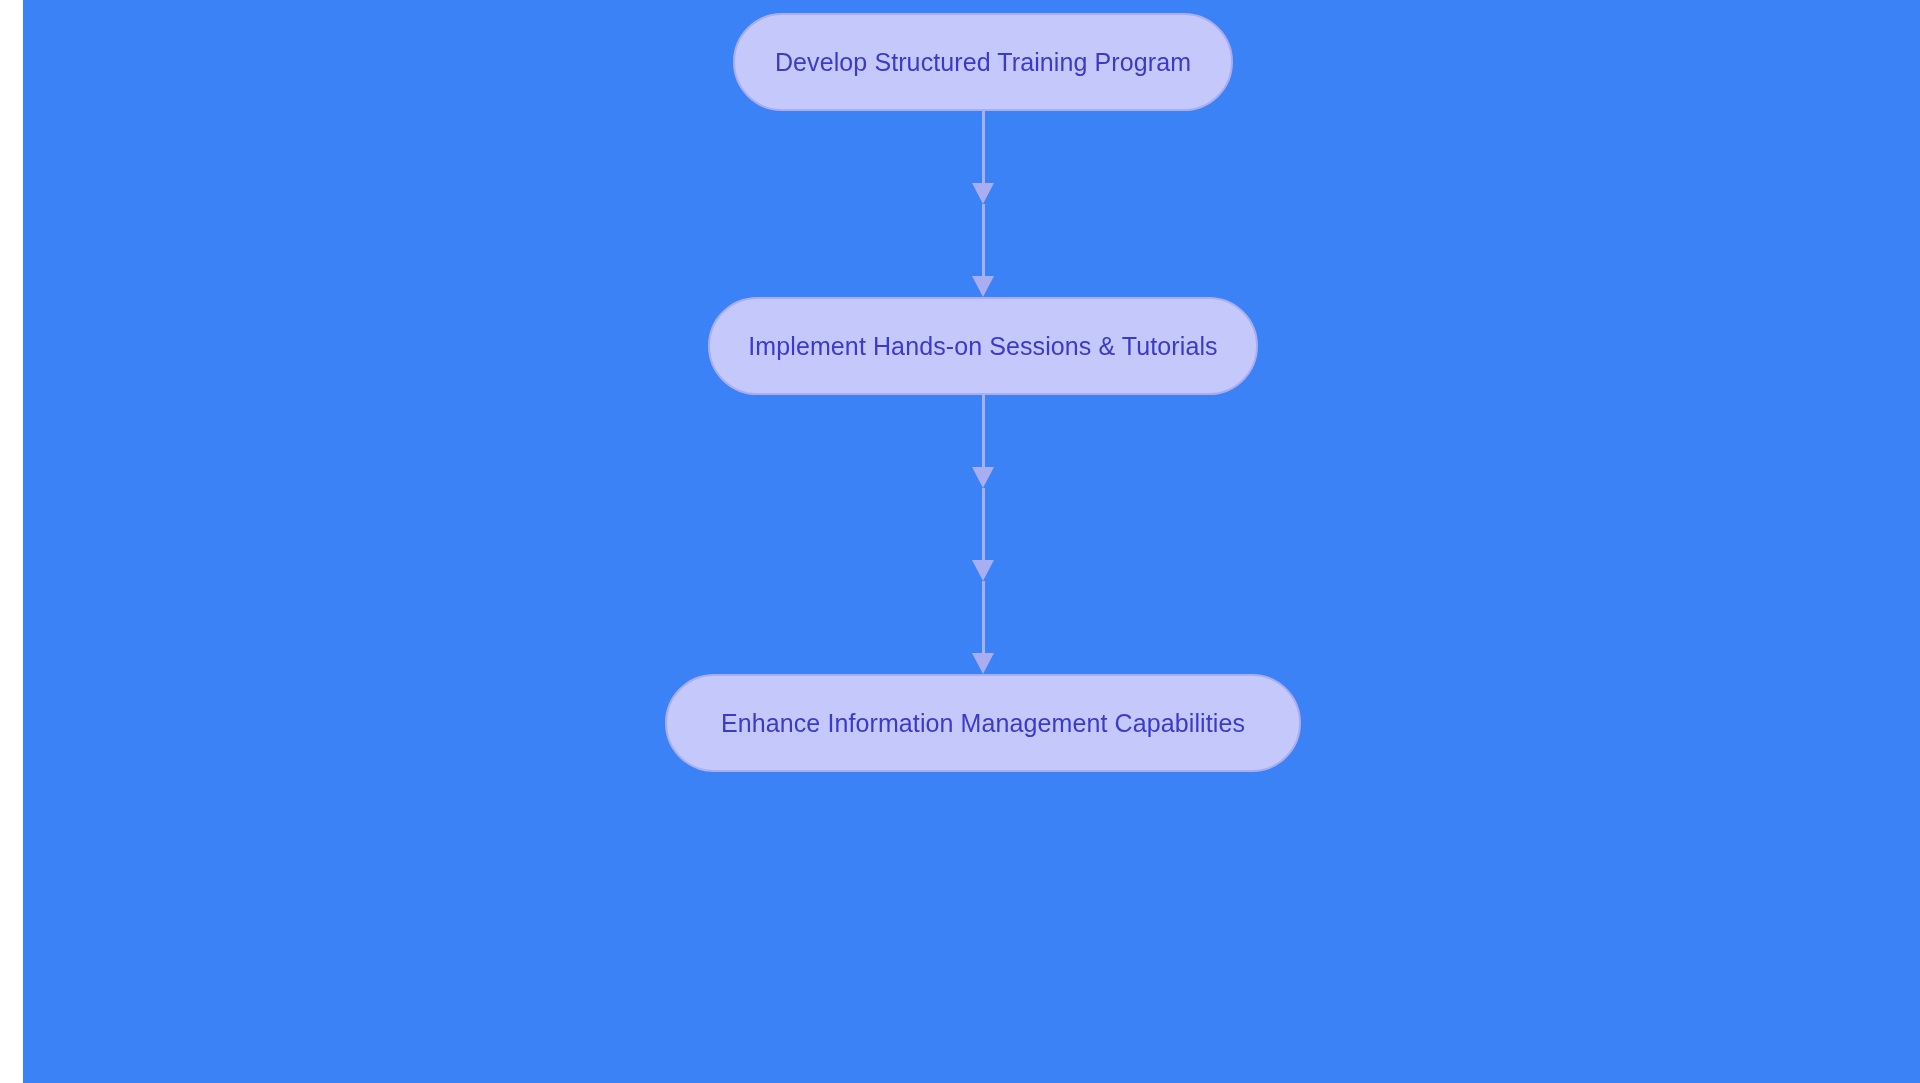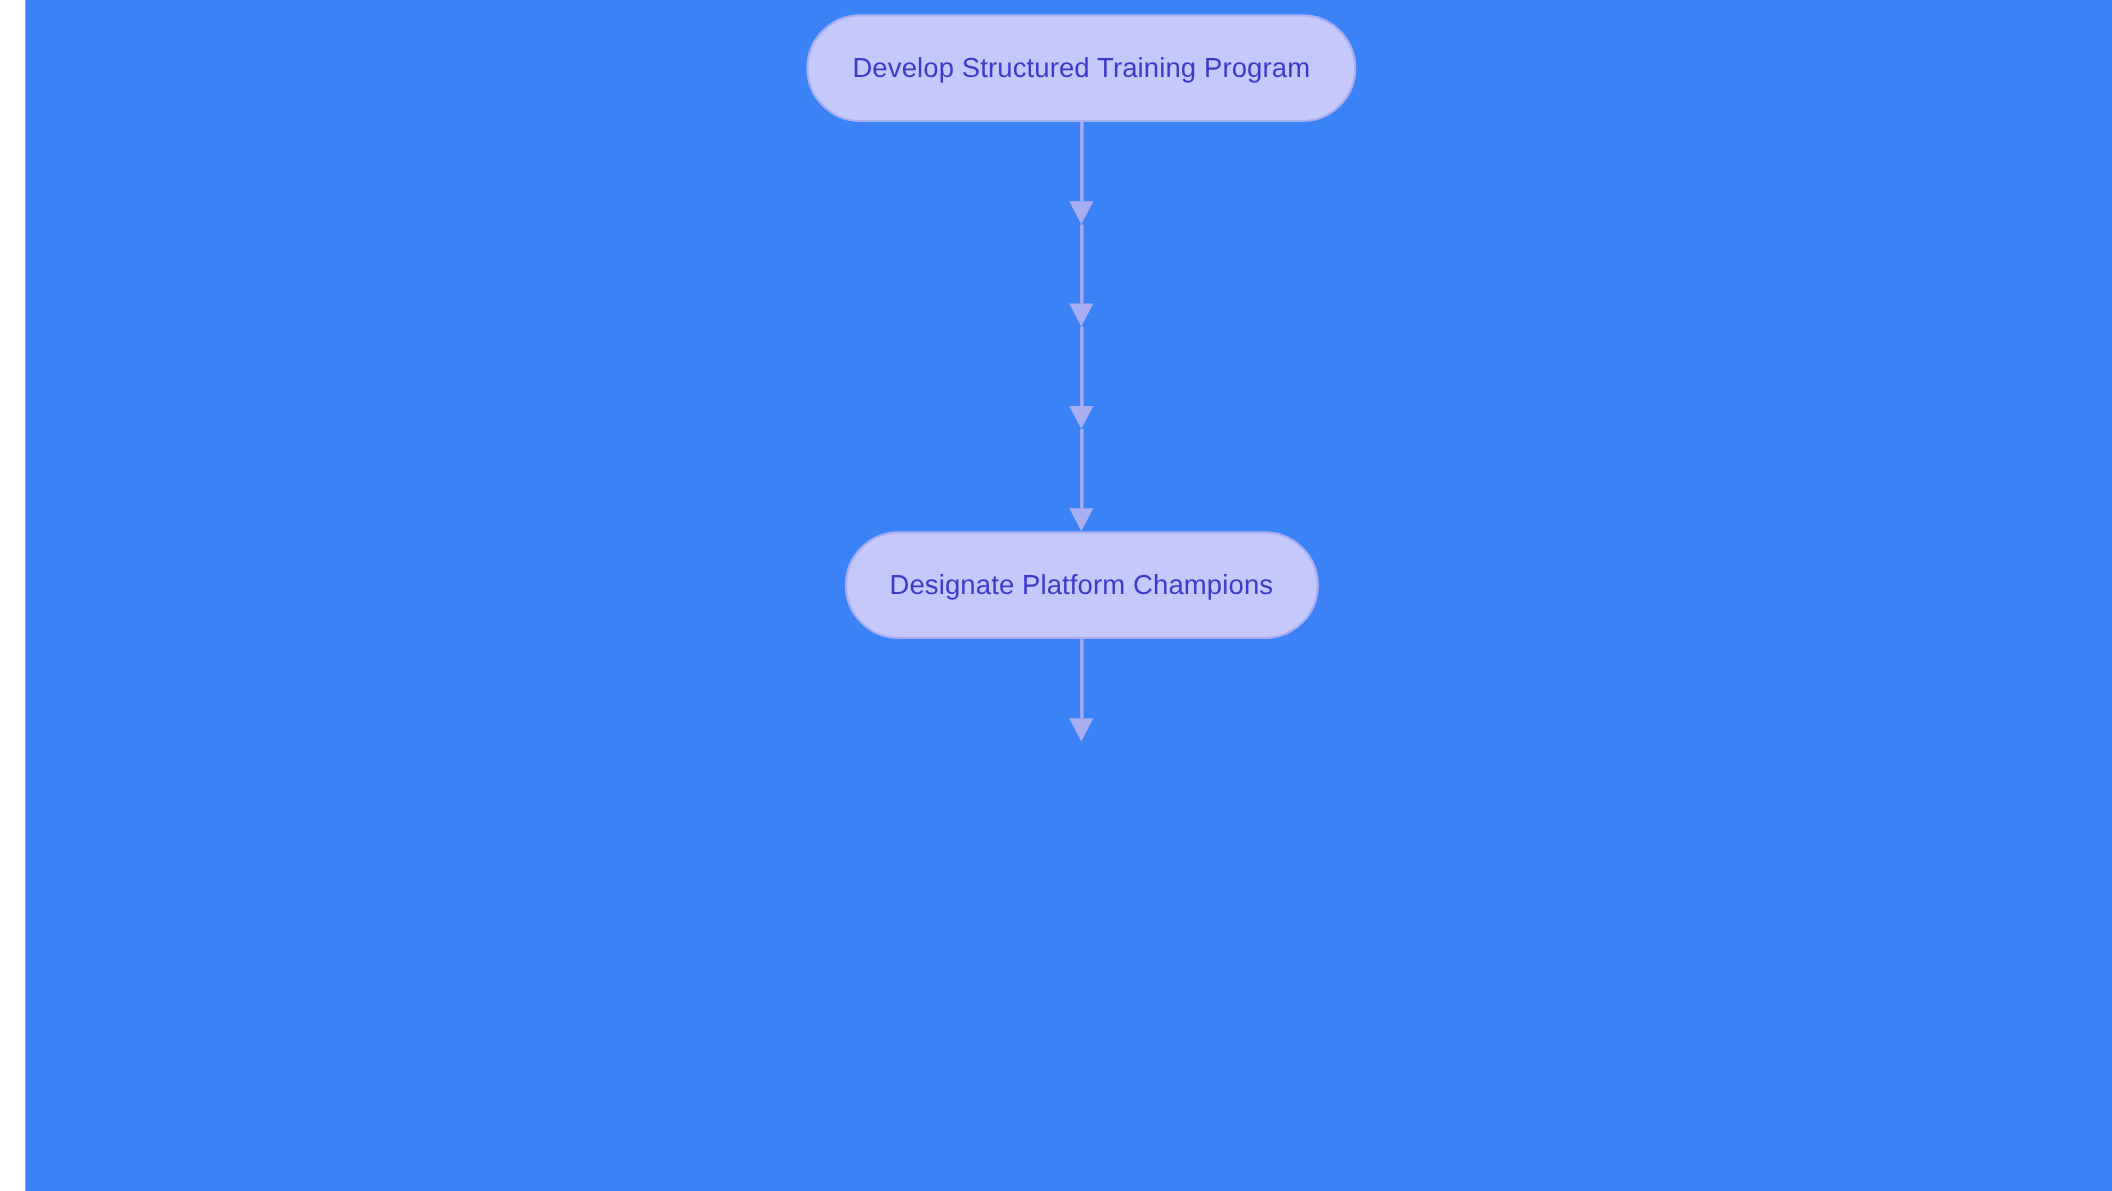--- a/index.html
+++ b/index.html
@@ -106,36 +106,39 @@
       <div class="connector-line"></div>
       <div class="connector-arrowhead"></div>
     </div>
 
 
     <div class="flow-connector">
       <div class="connector-line"></div>
       <div class="connector-arrowhead"></div>
     </div>
 
+    <div class="flow-node node-w-3">
+      <span class="flow-node-label">Implement Hands-on Sessions &amp; Tutorials</span>
+    </div>
 
     <div class="flow-connector">
       <div class="connector-line"></div>
       <div class="connector-arrowhead"></div>
     </div>
 
 
     <div class="flow-connector">
       <div class="connector-line"></div>
       <div class="connector-arrowhead"></div>
     </div>
 
-    <div class="flow-node node-w-5">
-      <span class="flow-node-label">Designate Platform Champions</span>
-    </div>
 
     <div class="flow-connector">
       <div class="connector-line"></div>
       <div class="connector-arrowhead"></div>
     </div>
 
+    <div class="flow-node node-w-6">
+      <span class="flow-node-label">Enhance Information Management Capabilities</span>
+    </div>
 
   </div>
 </div>
 
 </body></html>

